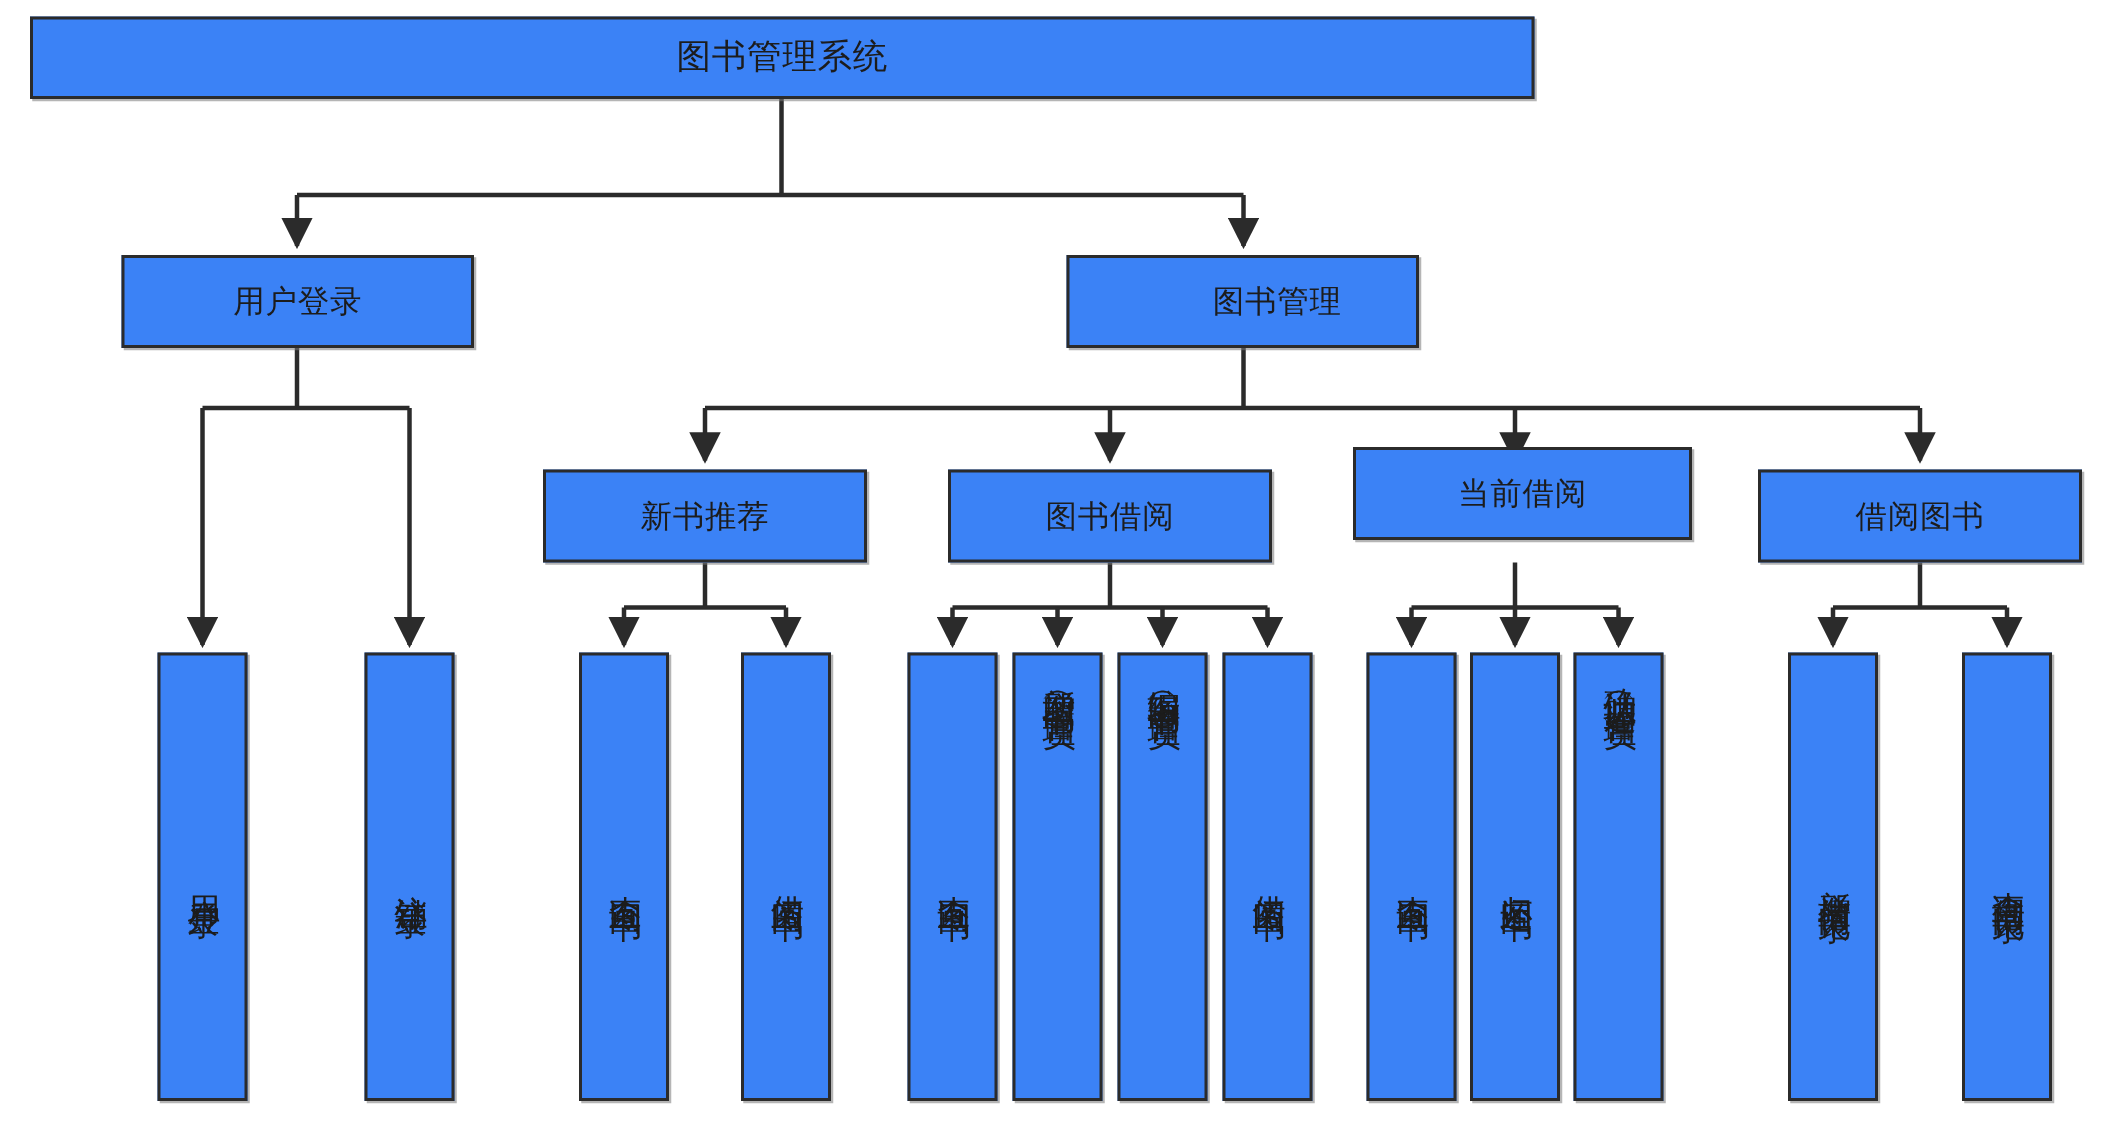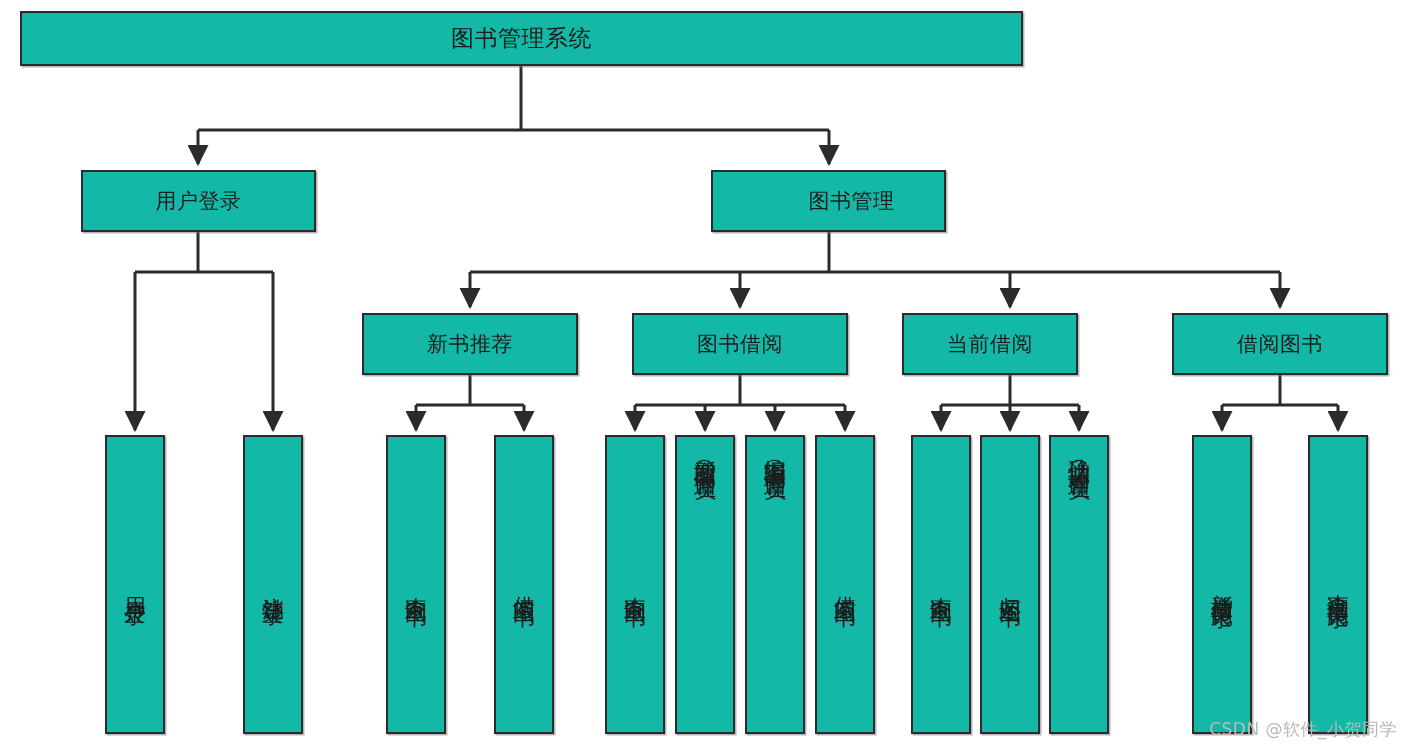--- a/index.html
+++ b/index.html
@@ -22,21 +22,21 @@
     position: absolute;
     left: 0;
     top: 0;
     width: 1405px;
     height: 747px;
     pointer-events: none;
   }
   .node {
     position: absolute;
     box-sizing: border-box;
-    background: #14b8a6;
+    background: #3b82f6;
     border: 2px solid #2b2b2b;
     box-shadow: 1.5px 1.5px 0 0 rgba(120,120,120,0.55);
     display: flex;
     align-items: center;
     justify-content: center;
     z-index: 2;
   }
   .node .label {
     color: #1c1c1c;
     letter-spacing: 0.5px;
@@ -146,21 +146,21 @@
   <div class="node branch" style="left:711px; top:170px; width:235px; height:62px;padding-left:46px;">
     <span class="label">图书管理</span>
   </div>
 
   <div class="node branch" style="left:632px; top:313px; width:216px; height:62px;">
     <span class="label">图书借阅</span>
   </div>
   <div class="node branch" style="left:362px; top:313px; width:216px; height:62px;">
     <span class="label">新书推荐</span>
   </div>
-  <div class="node branch" style="left:902px; top:313px; width:176px; height:62px;">
+  <div class="node branch" style="left:902px; top:298px; width:226px; height:62px;">
     <span class="label">当前借阅</span>
   </div>
   <div class="node branch" style="left:1172px; top:313px; width:216px; height:62px;">
     <span class="label">借阅图书</span>
   </div>
 
   <div class="node leaf centered" style="left:105px; top:435px; width:60px; height:299px;">
     <span class="label">用户登录</span>
   </div>
   <div class="node leaf centered" style="left:243px; top:435px; width:60px; height:299px;">
@@ -197,15 +197,14 @@
     <span class="label">确认归还（管理员）</span>
   </div>
 
   <div class="node leaf centered" style="left:1192px; top:435px; width:60px; height:299px;">
     <span class="label">新增借阅记录</span>
   </div>
   <div class="node leaf centered" style="left:1308px; top:435px; width:60px; height:299px;">
     <span class="label">查询借阅记录</span>
   </div>
 
-  <div class="watermark">CSDN @软件_小贺同学</div>
 
 </div>
 
 </body></html>

